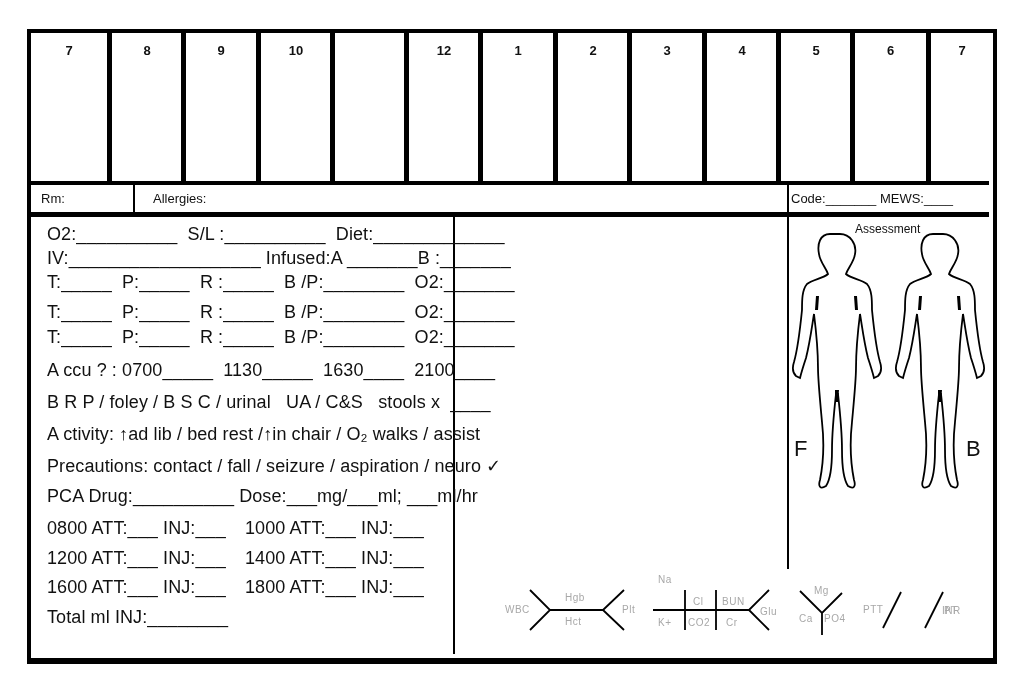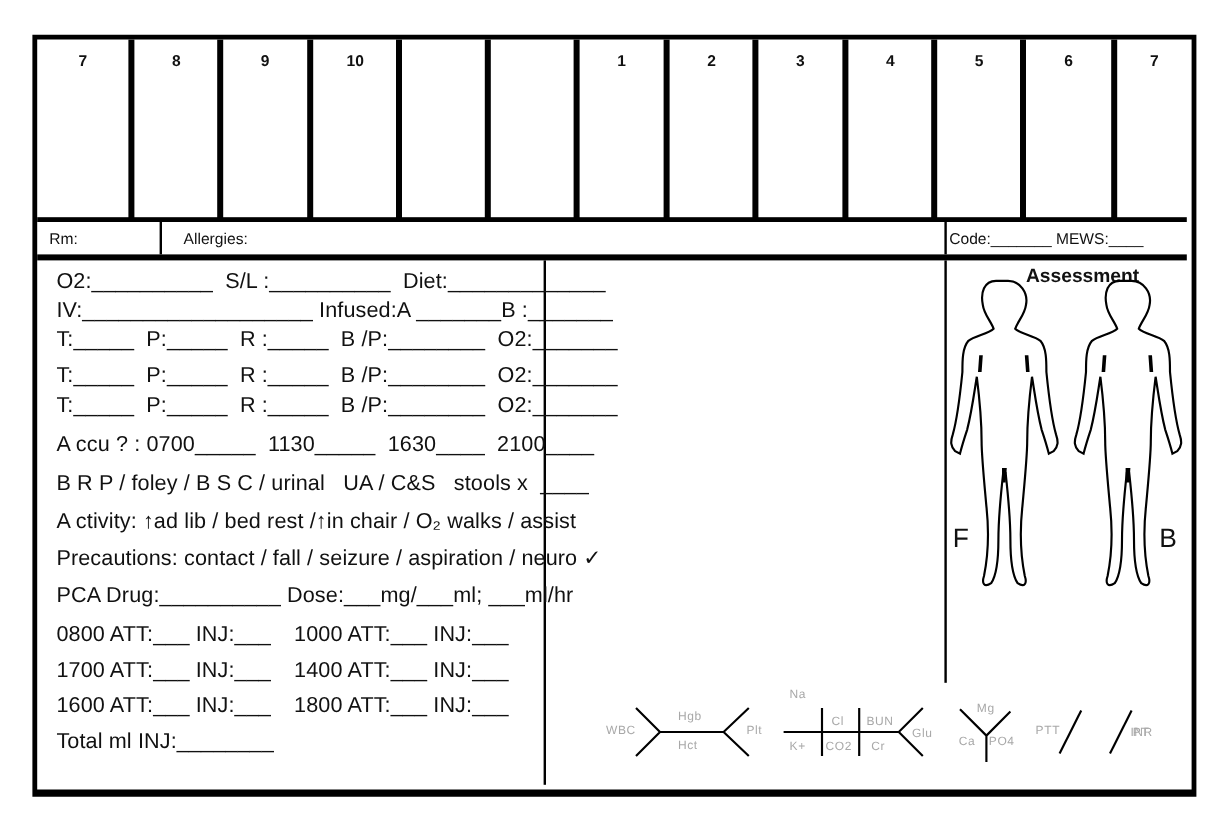--- a/index.html
+++ b/index.html
@@ -12,37 +12,38 @@
     .hour-col { position: absolute; top: 0; height: 149px; text-align: center; font-weight: bold; font-size: 13px; padding-top: 10px; box-sizing: border-box; }
     .vdiv { position: absolute; top: 0; width: 5px; height: 151px; background: #000; }
     .hbar { background: #000; }
     .info-row { left: 31px; top: 184px; height: 28px; width: 958px; font-size: 13px; }
     .info-row span { position: absolute; top: 7px; }
     .thin-v { position: absolute; width: 1.5px; background: #000; }
     .line { font-size: 18px; position: absolute; left: 47px; white-space: pre; letter-spacing: 0.1px; }
     .lab { color: #a8a8a8; font-size: 10px; position: absolute; letter-spacing: 0.5px; }
     svg { position: absolute; overflow: visible; }
     .bigletter { position: absolute; font-size: 22px; }
-    .assess-title { position: absolute; font-size: 16px; font-weight: bold; }
+    .assess-title { position: absolute; font-size: 12px; }
   </style>
 </head>
 <body>
 
 <div class="abs outer"></div>
 
 <div class="abs hour-row">
   <div class="hour-col" style="left:0;width:76px"><span>7</span></div>
   <div class="vdiv" style="left:76px"></div>
   <div class="hour-col" style="left:81px;width:70px"><span>8</span></div>
   <div class="vdiv" style="left:150px"></div>
   <div class="hour-col" style="left:155px;width:70px"><span>9</span></div>
   <div class="vdiv" style="left:225px"></div>
   <div class="hour-col" style="left:230px;width:70px"><span>10</span></div>
   <div class="vdiv" style="left:299px"></div>
   <div class="vdiv" style="left:373px"></div>
+  <div class="hour-col" style="left:378px;width:70px"><span>12</span></div>
   <div class="vdiv" style="left:447px"></div>
   <div class="hour-col" style="left:452px;width:70px"><span>1</span></div>
   <div class="vdiv" style="left:522px"></div>
   <div class="hour-col" style="left:527px;width:70px"><span>2</span></div>
   <div class="vdiv" style="left:596px"></div>
   <div class="hour-col" style="left:601px;width:70px"><span>3</span></div>
   <div class="vdiv" style="left:671px"></div>
   <div class="hour-col" style="left:676px;width:70px"><span>4</span></div>
   <div class="vdiv" style="left:745px"></div>
   <div class="hour-col" style="left:750px;width:70px"><span>5</span></div>
@@ -74,21 +75,21 @@
   <div class="line" style="top:302px">T:_____  P:_____  R :_____  B /P:________  O2:_______</div>
   <div class="line" style="top:327px">T:_____  P:_____  R :_____  B /P:________  O2:_______</div>
   <div class="line" style="top:360px">A ccu ? : 0700_____  1130_____  1630____  2100____</div>
   <div class="line" style="top:392px">B R P / foley / B S C / urinal   UA / C&amp;S   stools x  ____</div>
   <div class="line" style="top:424px">A ctivity: ↑ad lib / bed rest /↑in chair / O₂ walks / assist</div>
   <div class="line" style="top:455px">Precautions: contact / fall / seizure / aspiration / neuro ✓</div>
   <div class="line" style="top:486px">PCA Drug:__________ Dose:___mg/___ml; ___ml/hr</div>
 
   <div class="line" style="top:518px">0800 ATT:___ INJ:___</div>
   <div class="line" style="top:518px;left:245px">1000 ATT:___ INJ:___</div>
-  <div class="line" style="top:548px">1700 ATT:___ INJ:___</div>
+  <div class="line" style="top:548px">1200 ATT:___ INJ:___</div>
   <div class="line" style="top:548px;left:245px">1400 ATT:___ INJ:___</div>
   <div class="line" style="top:577px">1600 ATT:___ INJ:___</div>
   <div class="line" style="top:577px;left:245px">1800 ATT:___ INJ:___</div>
   <div class="line" style="top:607px">Total ml INJ:________</div>
 </div>
 
 <div>
   <div class="assess-title" style="left:855px;top:222px">Assessment</div>
 
   <svg style="left:790px;top:230px" width="95" height="265" viewBox="0 0 95 265">

